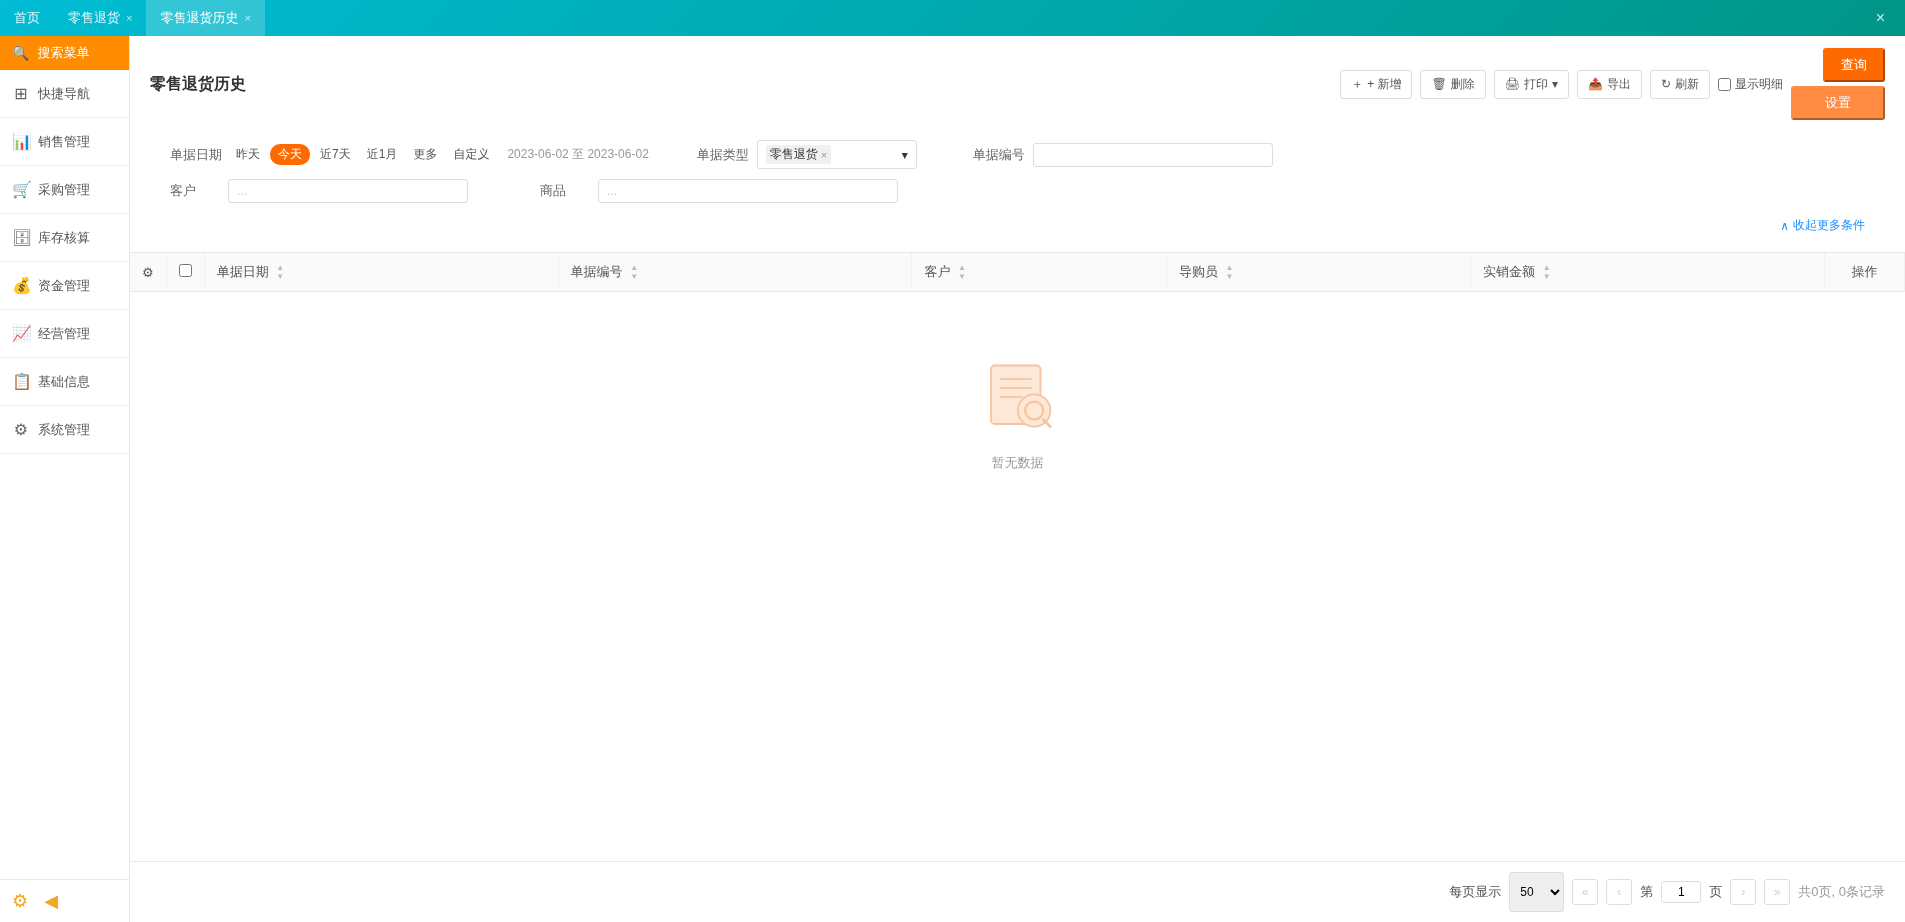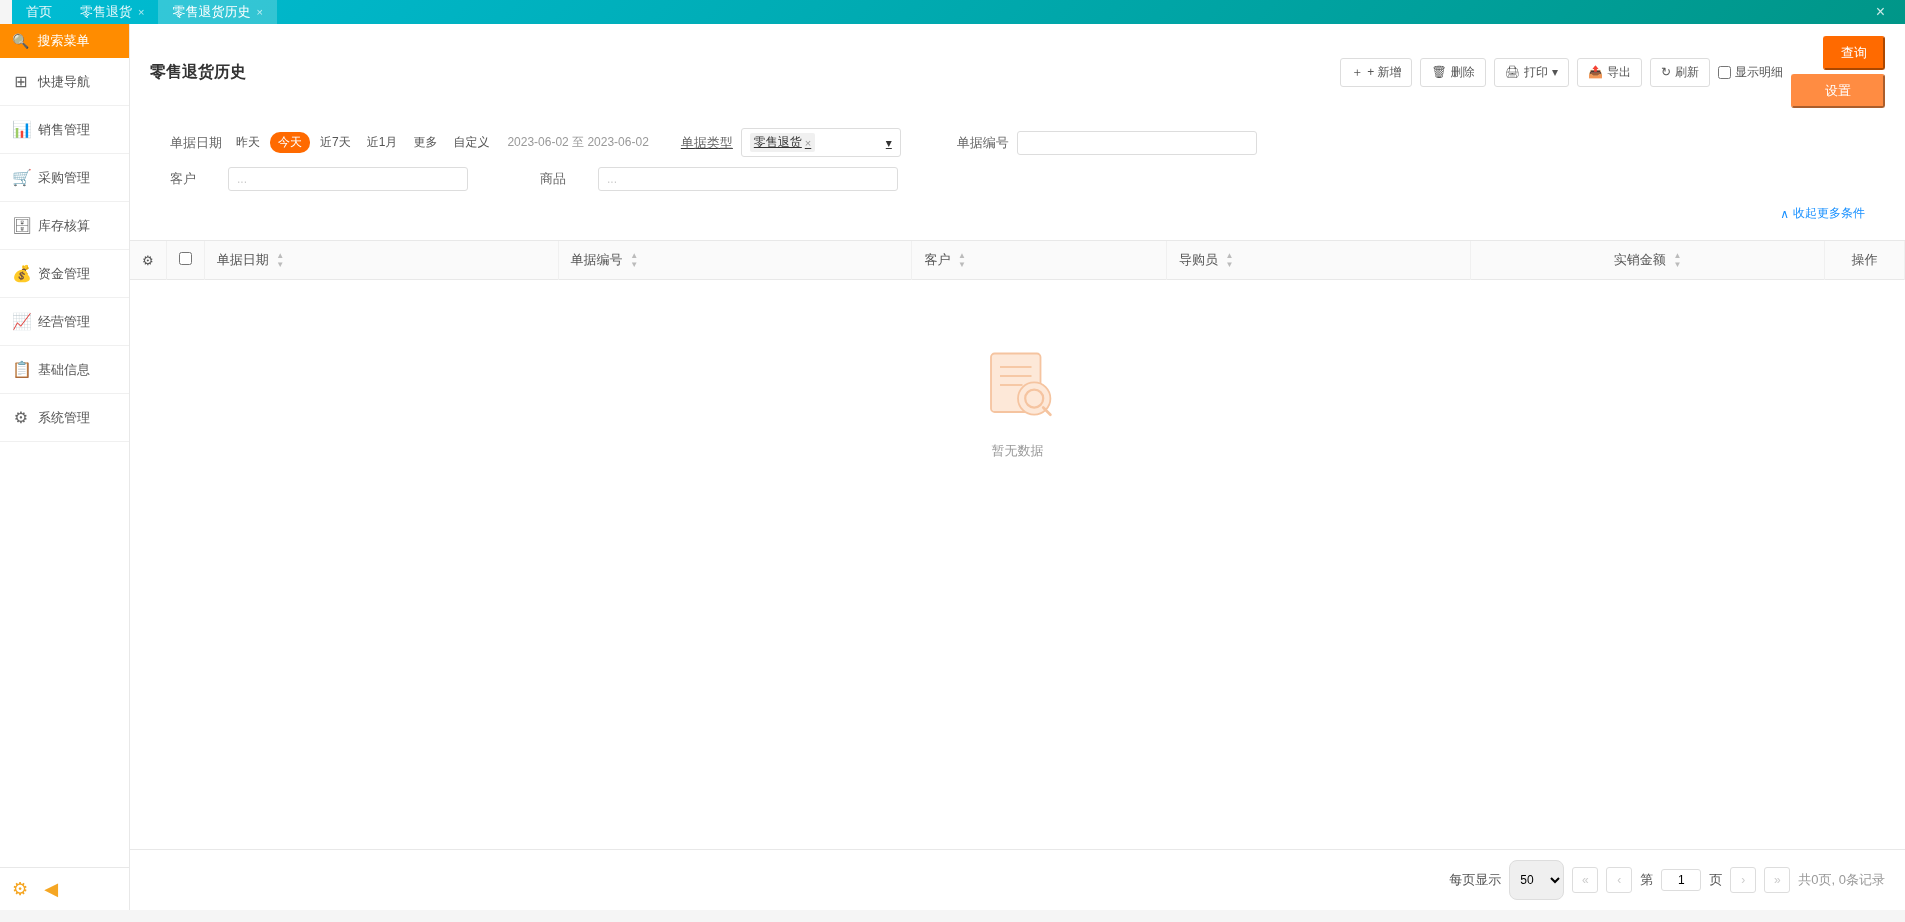--- a/index.html
+++ b/index.html
@@ -1,25 +1,24 @@
 <!DOCTYPE html>
 <html><head>
   <meta charset="utf-8">
   <style>
     * { box-sizing: border-box; margin: 0; padding: 0; }
     body { font-family: 'Microsoft YaHei', Arial, sans-serif; font-size: 13px; background: #f5f5f5; color: #333; overflow: hidden; }
 
     
     .top-bar {
-      height: 24px;
+      height: 36px;
       background: linear-gradient(135deg, #00bcd4, #009688);
       display: flex;
       align-items: center;
       padding: 0 0;
-      margin-left: 12px;
     }
     .top-bar-tabs {
       display: flex;
       align-items: center;
       height: 100%;
       flex: 1;
     }
     .top-tab {
       height: 100%;
       padding: 0 14px;
@@ -369,21 +368,21 @@
       justify-content: flex-end;
       padding: 10px 20px;
       border-top: 1px solid #e8e8e8;
       background: #fff;
       gap: 8px;
       font-size: 13px;
       color: #555;
     }
     .page-size-select {
       border: 1px solid #ddd;
-      border-radius: 8px;
+      border-radius: 3px;
       padding: 11px 6px;
       font-size: 12px;
     }
     .page-btn {
       width: 26px;
       height: 26px;
       border: 1px solid #ddd;
       border-radius: 3px;
       background: #fff;
       cursor: pointer;
@@ -524,21 +523,21 @@
               <span class="date-opt">昨天</span>
               <span class="date-opt active">今天</span>
               <span class="date-opt">近7天</span>
               <span class="date-opt">近1月</span>
               <span class="date-opt">更多</span>
               <span class="date-opt">自定义</span>
             </div>
             <span class="date-range">2023-06-02 至 2023-06-02</span>
           </div>
 
-          <div class="filter-group" style="margin-left: 16px; text-decoration: underline;">
+          <div class="filter-group" style="margin-left: 32px;">
             <span class="filter-label">单据类型</span>
             <div class="filter-select">
               <span class="filter-tag">
                 <span>零售退货</span>
                 <span class="tag-close">×</span>
               </span>
               <span style="flex:1;"></span>
               <span>▾</span>
             </div>
           </div>
@@ -607,21 +606,21 @@
                     <span>▼</span>
                 </span>
               </th>
               <th>
                 <span>导购员</span>
                 <span class="sort-icons">
                   <span>▲</span>
                     <span>▼</span>
                 </span>
               </th>
-              <th class="th-amount" style="text-align:center;">
+              <th class="th-amount" style="text-align:left;">
                 <span>实销金额</span>
                 <span class="sort-icons">
                   <span>▲</span>
                     <span>▼</span>
                 </span>
               </th>
               <th class="th-actions">
                 <span>操作</span>
               </th>
             </tr>

